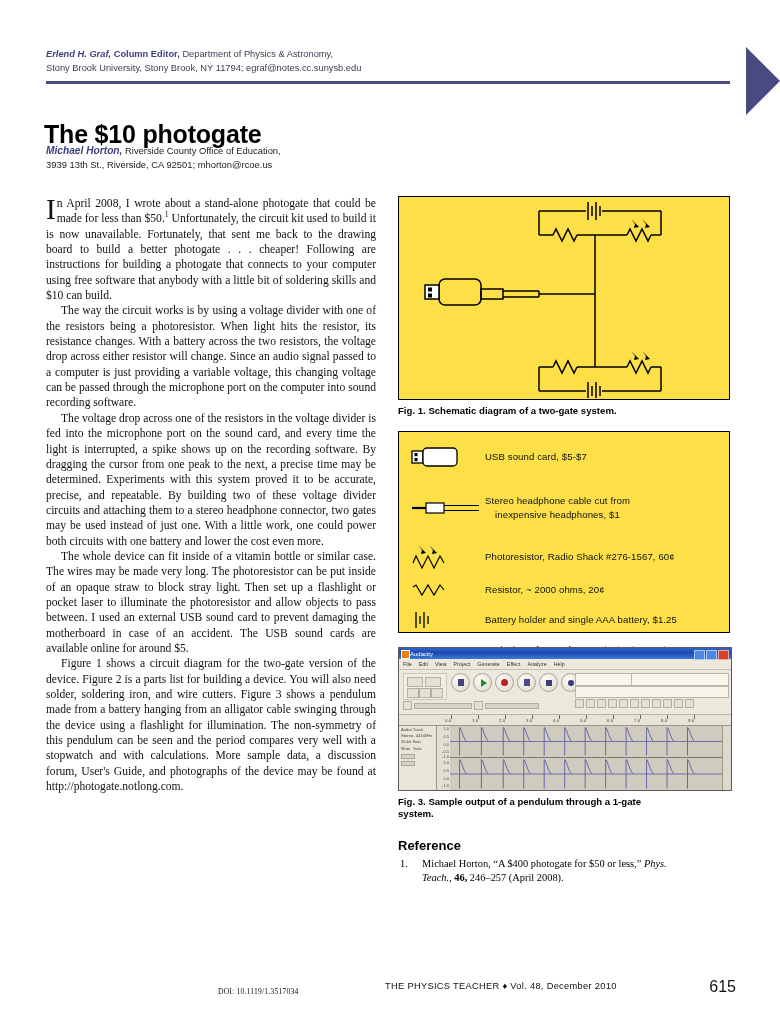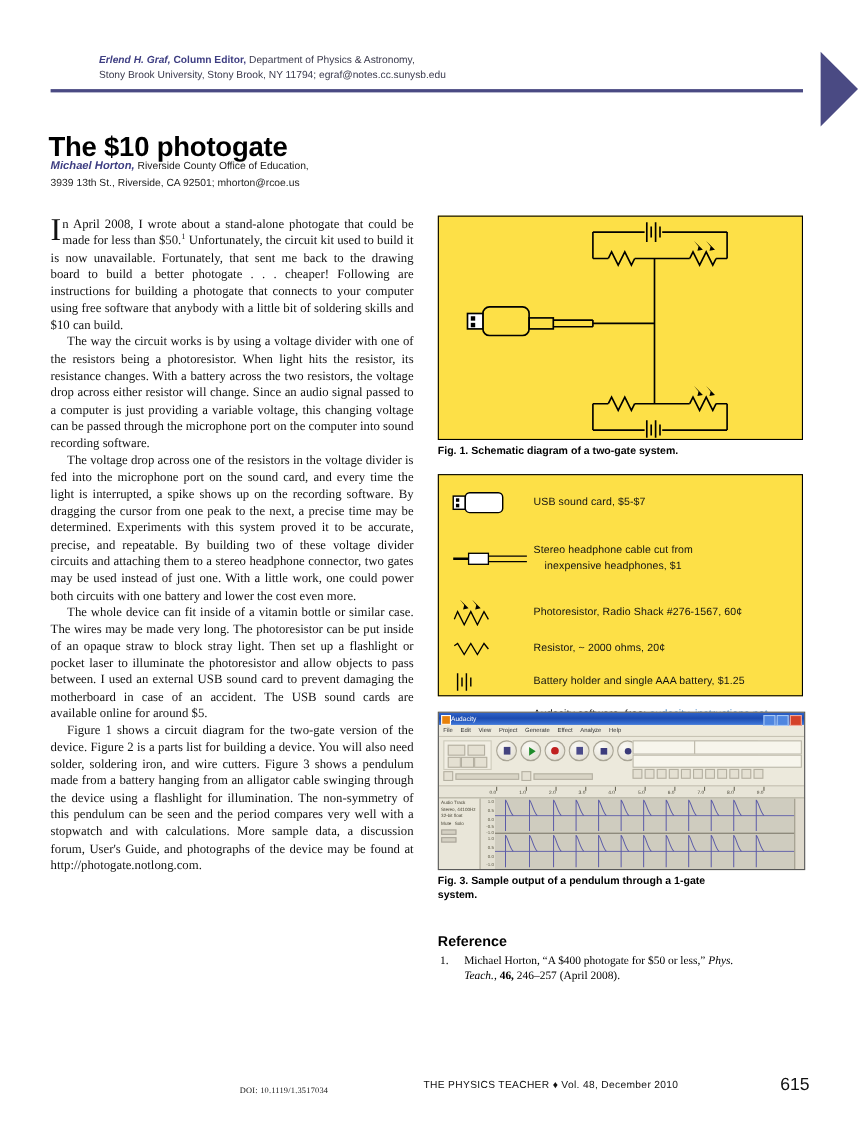--- a/index.html
+++ b/index.html
@@ -24,21 +24,20 @@
   }
   .hdr-editor {
     position: absolute;
     left: 46px;
     top: 48px;
     width: 400px;
     font-family: "Liberation Sans", sans-serif;
     font-size: 9.3px;
     line-height: 13.5px;
     color: #3b3b4e;
-    margin-left: 44px;
   }
   .hdr-editor .ed-name {
     font-weight: bold;
     font-style: italic;
     color: #3e3e82;
   }
   .hdr-editor .ed-role {
     font-weight: bold;
     color: #3e3e82;
   }
@@ -342,21 +341,21 @@
     right: 0; top: 0; width: 8px; bottom: 0;
     background: #ded9cc;
     border-left: 1px solid #9b9787;
   }
 
   
   .ref-head {
     font-family: "Liberation Sans", sans-serif;
     font-size: 13px;
     font-weight: bold;
-    margin-top: 28px;
+    margin-top: 18px;
   }
   .ref-list {
     margin-top: 4px;
     font-family: "Liberation Serif", serif;
     font-size: 10.4px;
     line-height: 13.6px;
     position: relative;
     padding-left: 24px;
   }
   .ref-num { position: absolute; left: 2px; top: 0; }

